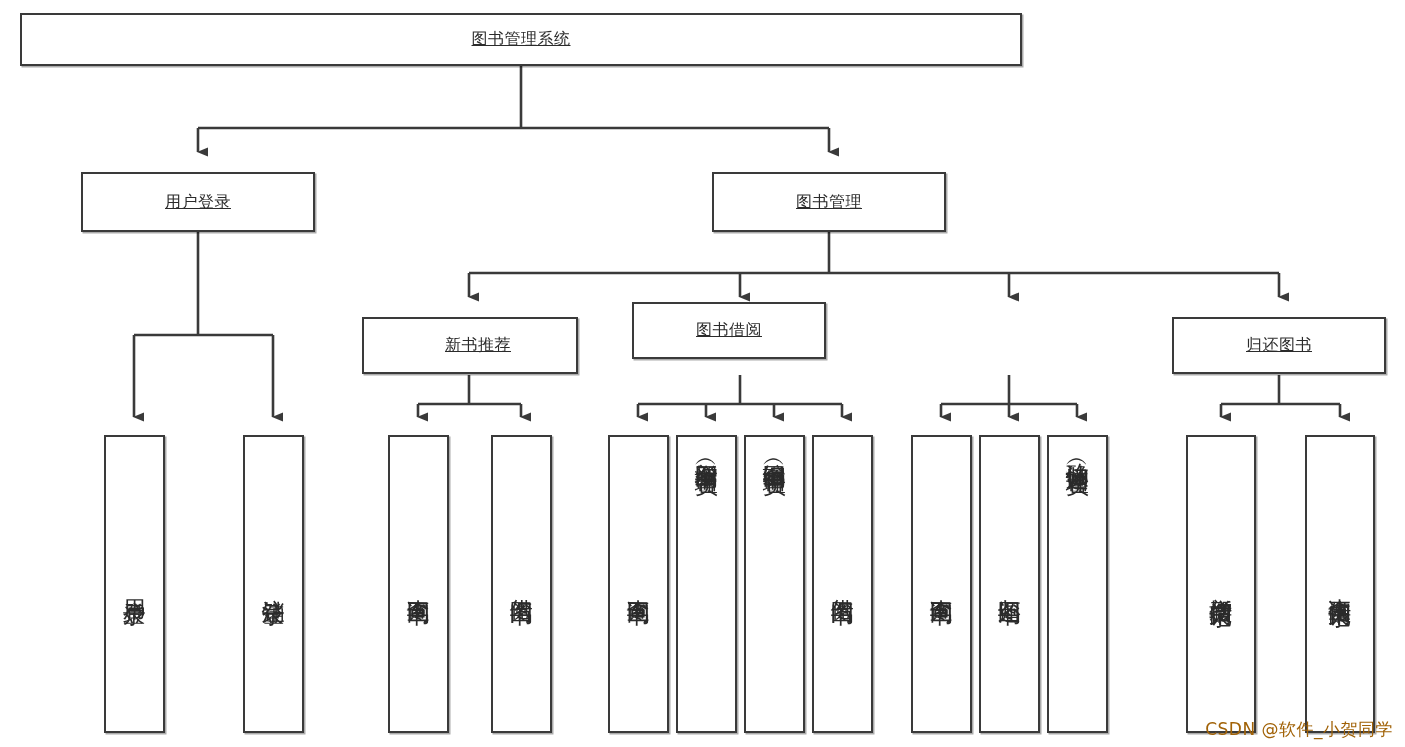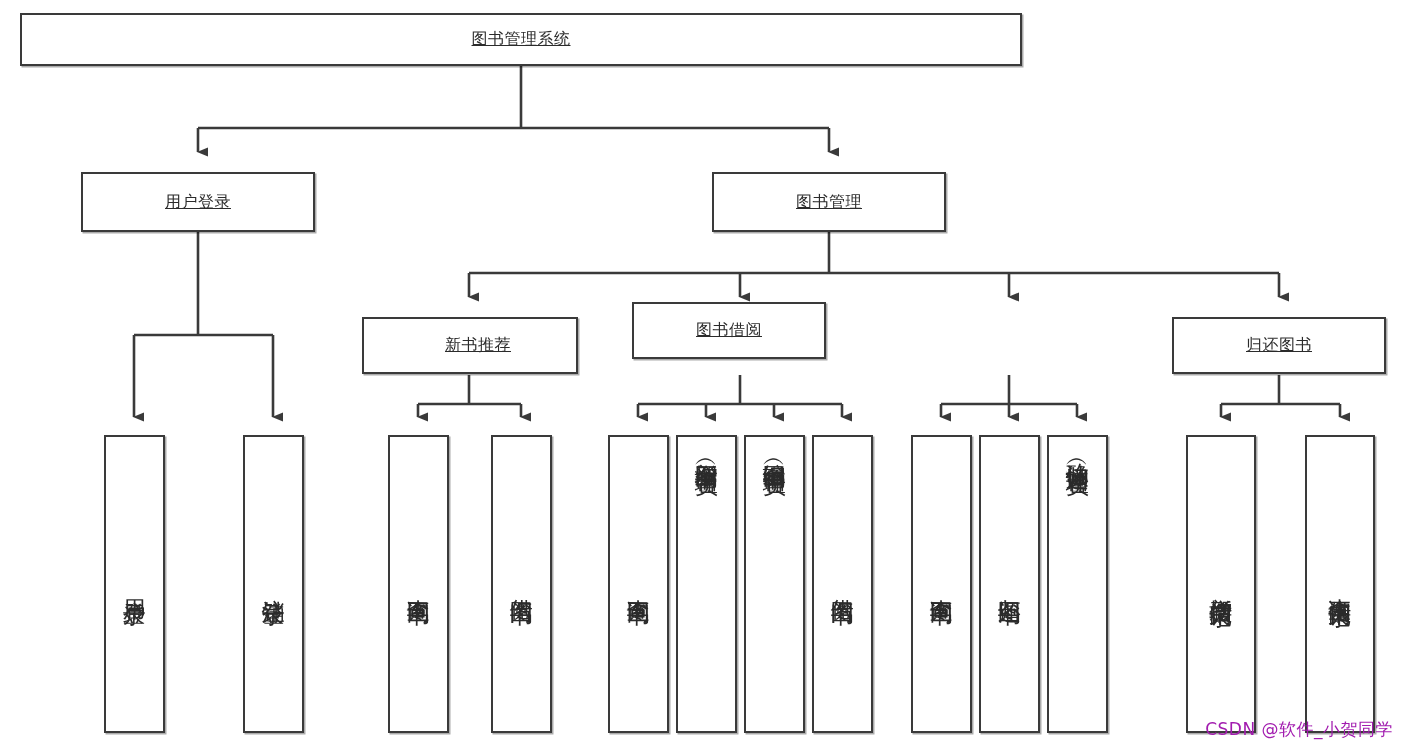--- a/index.html
+++ b/index.html
@@ -63,21 +63,21 @@
   }
   .node.vertical.pad-mid {
     align-items: center;
     padding-top: 0;
   }
   #watermark {
     position: absolute;
     right: 12px;
     bottom: 6px;
     font-size: 17px;
-    color: #a21caf;
+    color: #a16207;
     white-space: nowrap;
     letter-spacing: 0.5px;
     text-align: right;
   }
 </style>
 </head>
 <body>
 
 <div id="diagram-root">
 

